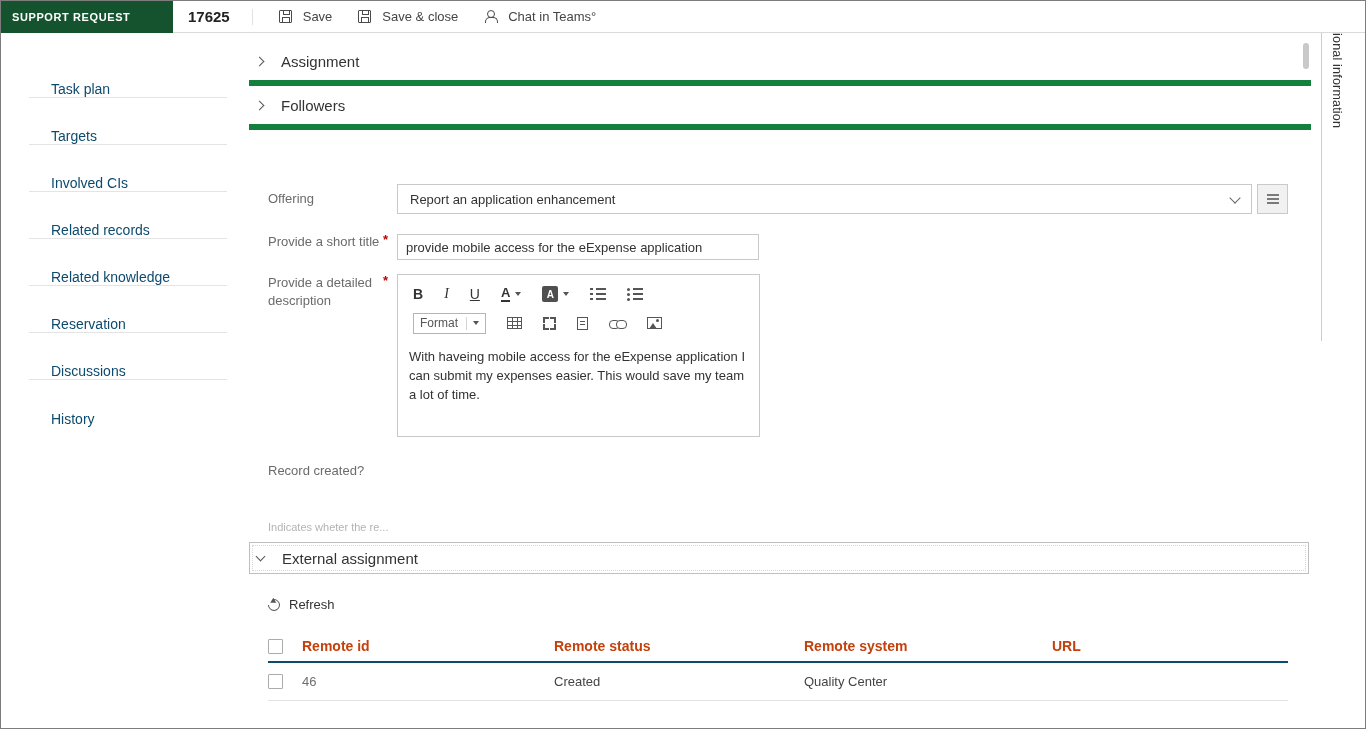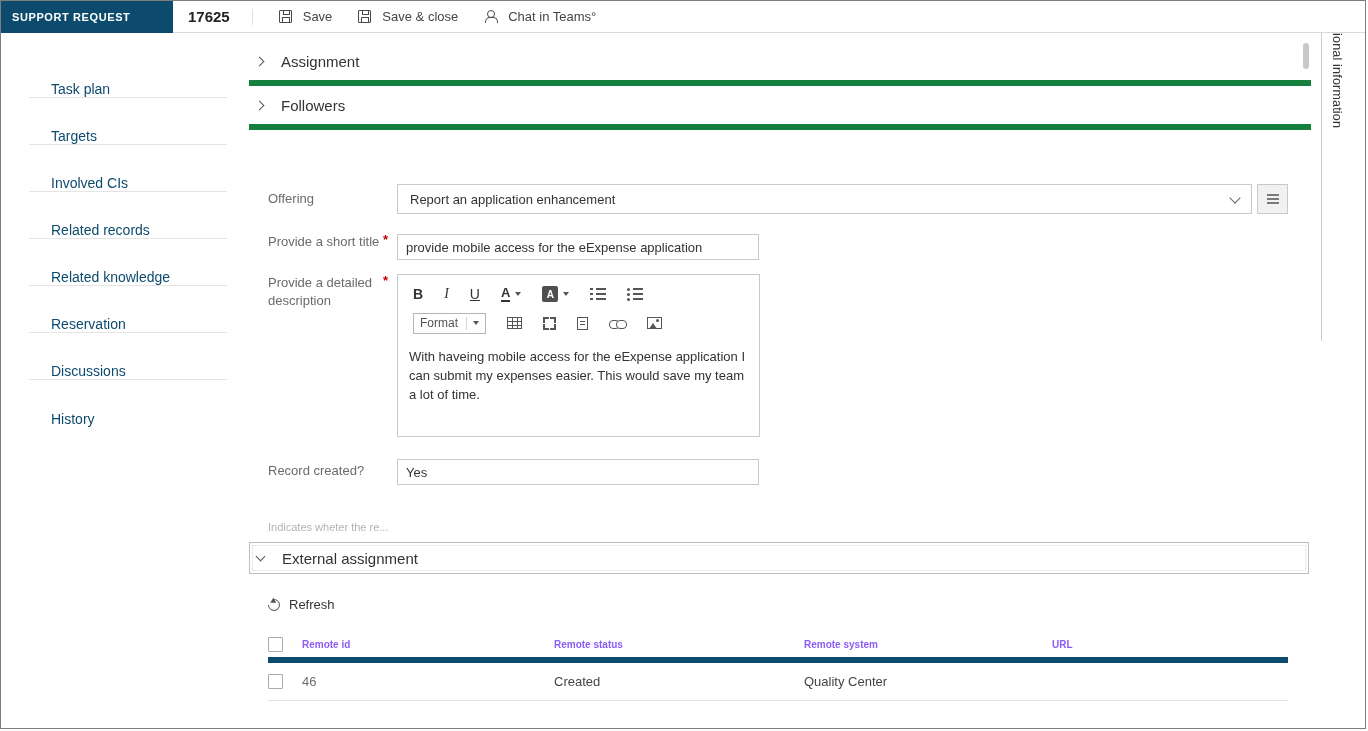--- a/index.html
+++ b/index.html
@@ -3,21 +3,21 @@
 <meta charset="utf-8">
 <style>
   * { box-sizing: border-box; margin: 0; padding: 0; }
   body { background:#fff; font-family:"Liberation Sans", sans-serif; }
   .screen { position:relative; width:1366px; height:729px; border:1px solid #7d7d7d;
             background:#fff; overflow:hidden; color:#333; }
 
   
   .topbar { position:absolute; top:0; left:0; right:0; height:32px; background:#fff;
             border-bottom:1px solid #dadada; display:flex; align-items:center; }
-  .badge { width:172px; height:32px; background:#0c4a6e; color:#fff; font-size:11px;
+  .badge { width:172px; height:32px; background:#14532d; color:#fff; font-size:11px;
            font-weight:bold; letter-spacing:.6px; display:flex; align-items:center; padding-left:11px; }
   .record-id { font-size:15px; font-weight:bold; color:#222; margin-left:15px; }
   .vdiv { width:1px; height:16px; background:#e2e2e2; margin-left:22px; }
   .tb-btn { display:flex; align-items:center; gap:11px; font-size:13px; color:#454545;
             margin-left:26px; cursor:default; background:none; border:none; font-family:inherit; }
 
   .icon-save { width:13px; height:13px; border:1px solid #4a4a4a; border-radius:1px; position:relative; }
   .icon-save::before { content:""; position:absolute; top:-1px; left:3px; width:5px; height:4px;
                        border:1px solid #4a4a4a; border-top:0; }
   .icon-save::after  { content:""; position:absolute; bottom:0; left:2px; width:6px; height:4px;
@@ -121,21 +121,21 @@
              display:flex; align-items:center; padding-left:7px; cursor:default; }
   .refresh { display:flex; align-items:center; gap:9px; font-size:13px; color:#333;
              background:none; border:none; font-family:inherit; cursor:default; }
   .icon-refresh { width:12px; height:12px; border:1.5px solid #555; border-radius:50%;
                   border-top-color:transparent; position:relative; transform:rotate(-45deg); }
   .icon-refresh::after { content:""; position:absolute; top:-4px; right:-2px; width:0; height:0;
                          border:3px solid transparent; border-bottom:5px solid #555; transform:rotate(45deg); }
 
   .ext-table { left:19px; top:598px; width:1020px; }
   .trow { display:flex; align-items:center; }
-  .trow.head { height:32px; border-bottom:6px solid #0c4a6e; font-weight:bold; font-size:10px; color:#8b5cf6; }
+  .trow.head { height:32px; border-bottom:2px solid #0c4a6e; font-weight:bold; font-size:14px; color:#c2410c; }
   .trow.data { height:38px; border-bottom:1px solid #e3e3e3; font-size:13px; color:#444; }
   .col-check { width:34px; display:flex; align-items:center; }
   .col-id { width:252px; }
   .col-status { width:250px; }
   .col-system { width:248px; }
   .col-url { flex:1; }
   .cb { width:15px; height:15px; border:1px solid #ababab; background:#fff; border-radius:1px; }
   .cell-muted { color:#6e6e6e; }
 
   
@@ -270,21 +270,20 @@
           </button>
         <button class="ed-btn">
             <span class="icon-img"></span>
           </button>
       </div>
       <div class="ed-content">With haveing mobile access for the eExpense application I can submit my expenses easier. This would save my team a lot of time.</div>
     </div>
 
     <div class="abs flabel" style="left:19px; top:429px;">Record created?</div>
     <div class="abs hint" style="left:19px; top:448px;margin-top:40px;">Indicates wheter the re...</div>
-    <input class="abs tinput" style="left: 148px; top: 426px;" type="text" value="Yes">
 
     <div class="abs ext-box">
       <span class="chev-d"></span>
       <span class="sec-title">External assignment</span>
     </div>
 
     <button class="abs refresh" style="left:19px; top:564px;">
       <span class="icon-refresh"></span>
       <span>Refresh</span>
     </button>

